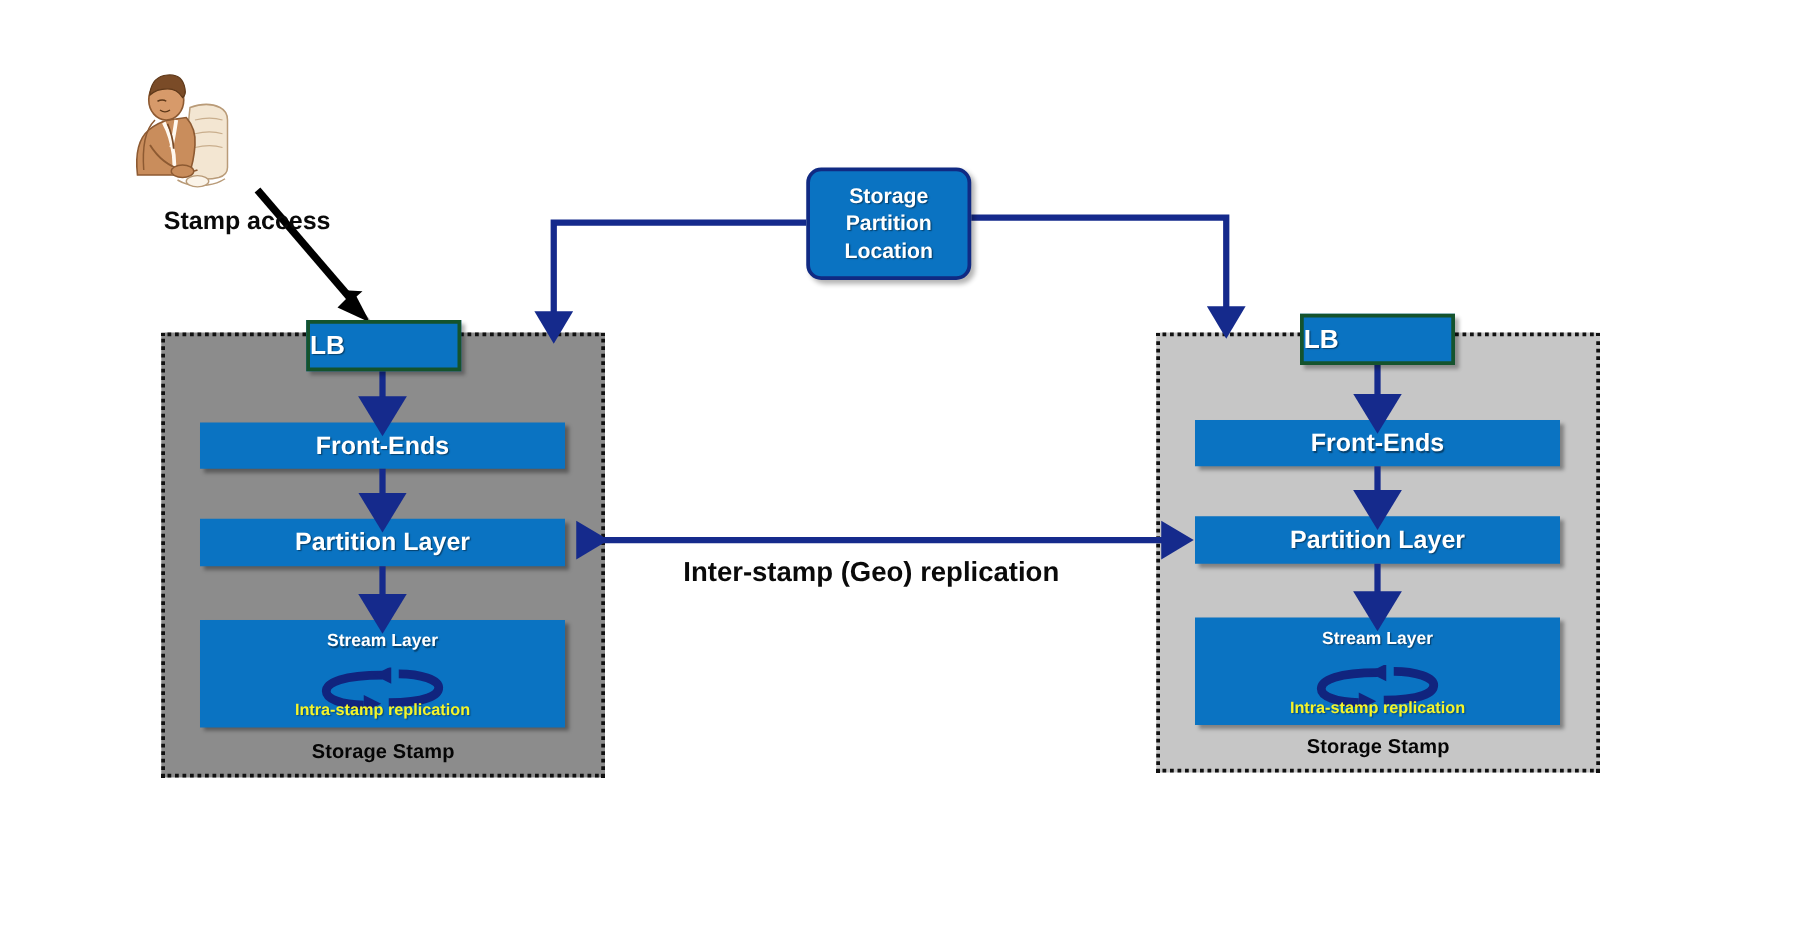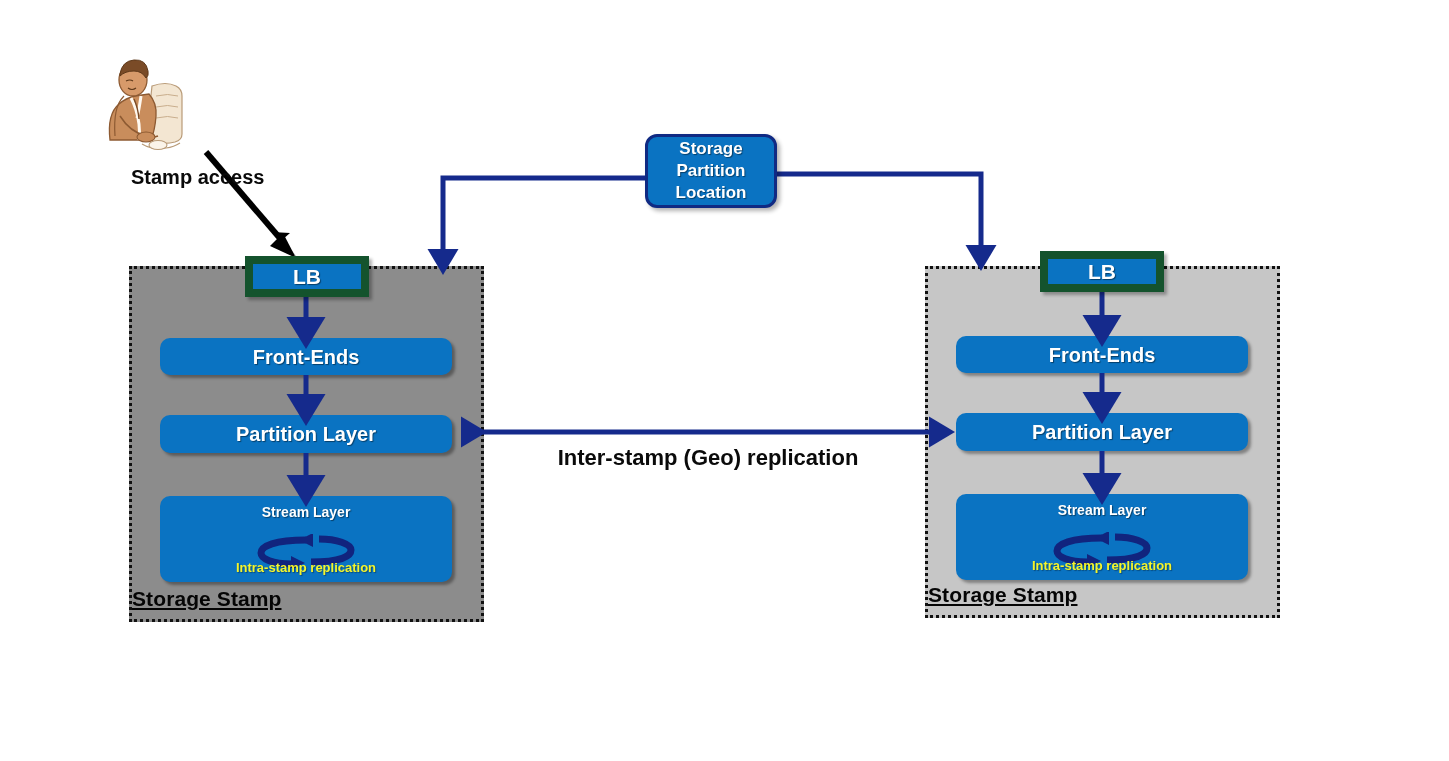--- a/index.html
+++ b/index.html
@@ -26,67 +26,65 @@
     position: absolute;
     border: 3px dotted #111111;
     padding: 0;
   }
   .stamp-left  { left: 129px; top: 266px; width: 355px; height: 356px; background: #8c8c8c; }
   .stamp-right { left: 925px; top: 266px; width: 355px; height: 352px; background: #c6c6c6; }
 
   .stamp-label {
     position: absolute;
     left: 0; right: 0;
-    text-align: left;
-    font-weight: bold;
-    font-size: 21px;
+    text-align: center;
+    font-weight: bold;
+    font-size: 16px;
     color: #050505;
     letter-spacing: 0.1px;
-    text-decoration: underline;
   }
   .stamp-left  .stamp-label { bottom: 8px; }
   .stamp-right .stamp-label { bottom: 8px; }
 
   
   .layer-box {
     position: absolute;
     background: #0a73c2;
     color: #ffffff;
     font-weight: bold;
     display: flex;
     align-items: center;
     justify-content: center;
     text-shadow: 1px 1px 1px rgba(0,0,0,0.45);
     box-shadow: 3px 3px 3px rgba(0,0,0,0.35);
     font-size: 20px;
     line-height: 1.1;
-    border-radius: 10px;
   }
 
   
   .lb-box {
     position: absolute;
     background: #0a73c2;
-    border: 8px solid #14532d;
+    border: 3px solid #14532d;
     color: #ffffff;
     font-weight: bold;
     font-size: 21px;
     display: flex;
     align-items: center;
-    justify-content: center;
+    justify-content: flex-start;
     text-shadow: 1px 1px 1px rgba(0,0,0,0.45);
     box-shadow: 3px 3px 3px rgba(0,0,0,0.30);
     z-index: 6;
   }
 
   
   .sls-box {
     position: absolute;
     left: 645px; top: 134px;
-    width: 132px; height: 74px;
+    width: 132px; height: 90px;
     background: #0a73c2;
     border: 3px solid #102a83;
     border-radius: 12px;
     color: #ffffff;
     font-weight: bold;
     font-size: 17px;
     line-height: 1.28;
     display: flex;
     align-items: center;
     justify-content: center;
@@ -128,21 +126,21 @@
     font-size: 20px;
     font-weight: bold;
     color: #0a0a0a;
     white-space: nowrap;
     z-index: 4;
   }
 
   
   .inter-label {
     position: absolute;
-    left: 498px; top: 445px;
+    left: 487px; top: 445px;
     width: 420px;
     text-align: center;
     font-size: 22px;
     font-weight: bold;
     color: #0a0a0a;
     white-space: nowrap;
     z-index: 5;
   }
 
   svg.overlay {

